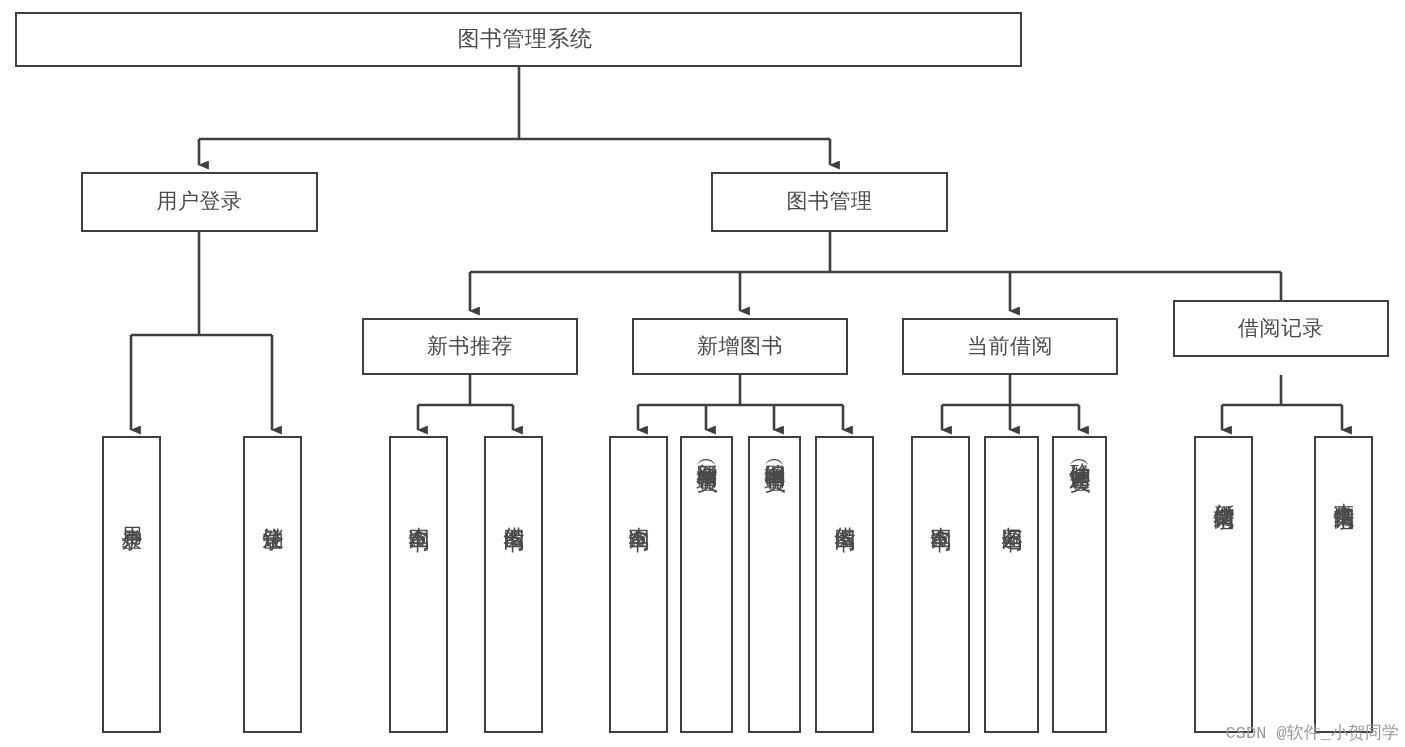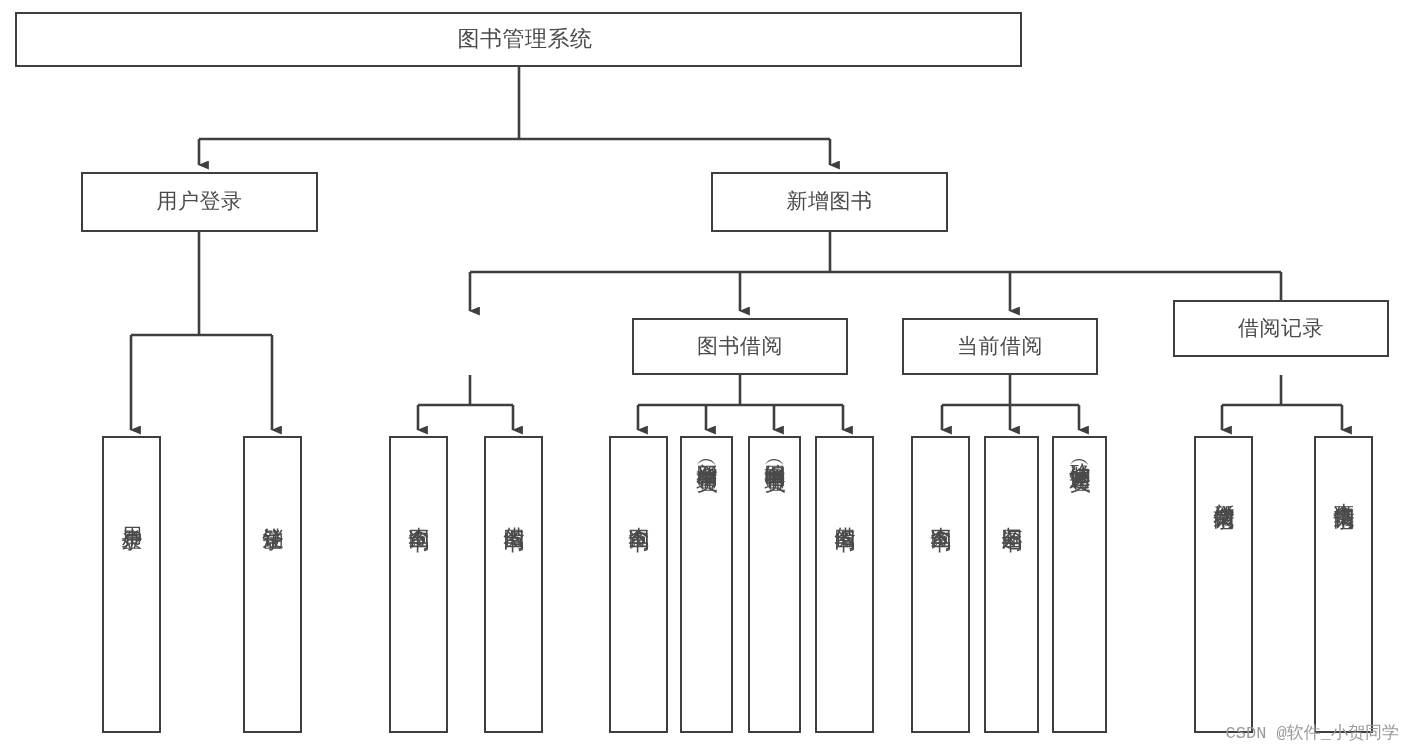--- a/index.html
+++ b/index.html
@@ -139,27 +139,30 @@
   </svg>
 
   <div class="node horiz root" style="left:15px; top:12px; width:1007px; height:55px;padding-left:13px;">
     <span class="label">图书管理系统</span>
   </div>
 
   <div class="node horiz" style="left:81px; top:172px; width:237px; height:60px;">
     <span class="label">用户登录</span>
   </div>
   <div class="node horiz" style="left:711px; top:172px; width:237px; height:60px;">
+    <span class="label">图书管理</span>
+  </div>
+
+  <div class="node horiz" style="left:362px; top:318px; width:216px; height:57px;">
+    <span class="label">新书推荐</span>
+  </div>
+  <div class="node horiz" style="left:632px; top:318px; width:216px; height:57px;">
     <span class="label">新增图书</span>
   </div>
-
-  <div class="node horiz" style="left:632px; top:318px; width:216px; height:57px;">
-    <span class="label">图书借阅</span>
-  </div>
-  <div class="node horiz" style="left:902px; top:318px; width:196px; height:57px;">
+  <div class="node horiz" style="left:902px; top:318px; width:216px; height:57px;">
     <span class="label">当前借阅</span>
   </div>
   <div class="node horiz" style="left:1173px; top:300px; width:216px; height:57px;">
     <span class="label">借阅记录</span>
   </div>
 
   <div class="node vert mid" style="left:102px; top:436px; width:59px; height:297px;">
     <span class="label">用户登录</span>
   </div>
   <div class="node vert mid" style="left:243px; top:436px; width:59px; height:297px;">

